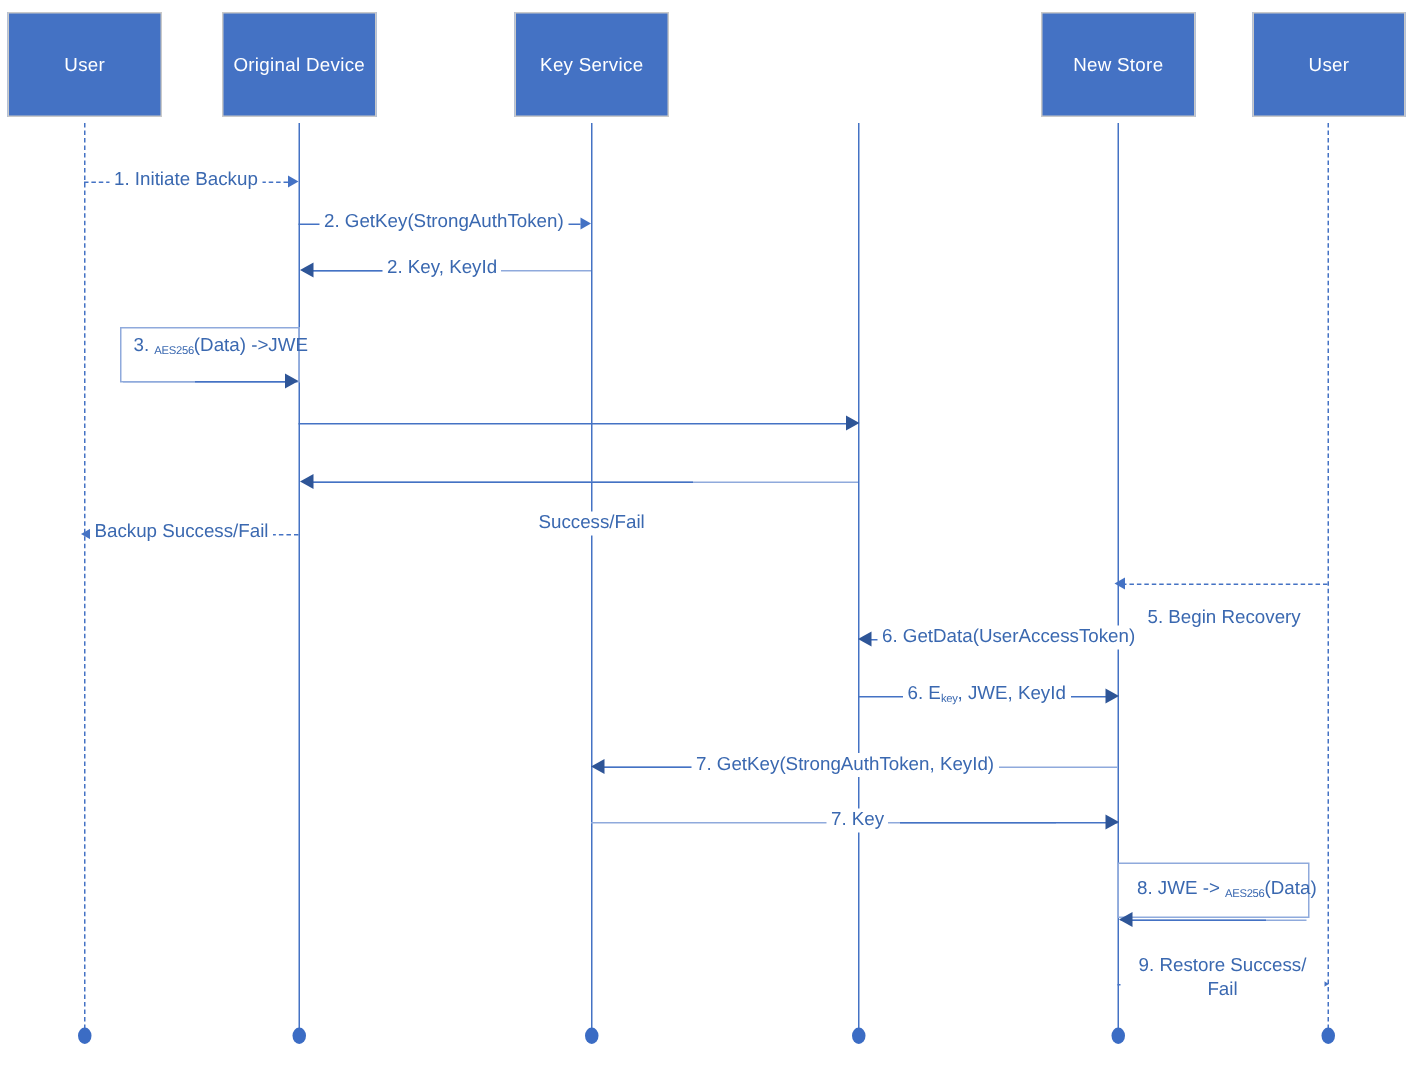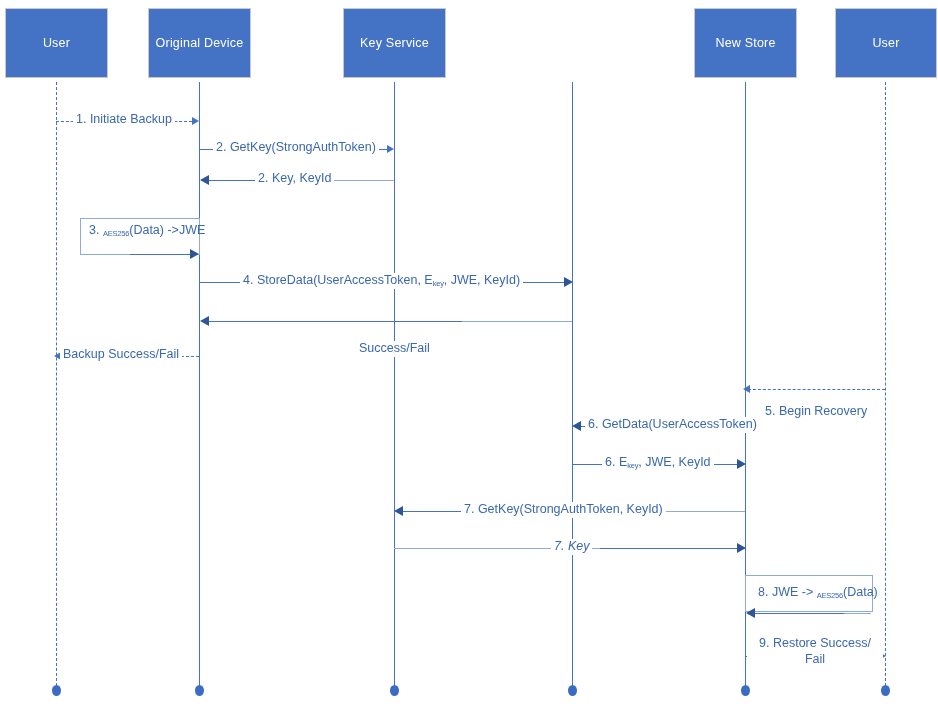--- a/index.html
+++ b/index.html
@@ -157,21 +157,20 @@
   <div class="msg-label" style="left:255px; top:171px;">2. Key, KeyId</div>
 
   <div class="self-box" style="left:80px; top:218px; width:120px; height:37px;"></div>
   <div class="msg-line solid light" style="left:82px; top:254px; width:116px;"></div>
   <div class="msg-line solid" style="left:130px; top:254px; width:62px;"></div>
   <div class="arrowhead right" style="left:190px; top:249px;"></div>
   <div class="msg-label" style="left:86px; top:223px; background:transparent;">3. <sub>AES256</sub>(Data) -&gt;JWE</div>
 
   <div class="msg-line solid" style="left:199px; top:282px; width:366px;"></div>
   <div class="arrowhead right" style="left:564px; top:277px;"></div>
-  <div class="msg-label" style="left:240px; top:273px;">4. StoreData(UserAccessToken, E<sub>key</sub>, JWE, KeyId)</div>
 
   <div class="msg-line solid light" style="left:202px; top:321px; width:370px;"></div>
   <div class="msg-line solid" style="left:202px; top:321px; width:260px;"></div>
   <div class="arrowhead left" style="left:200px; top:316px;"></div>
   <div class="msg-label" style="left:356px; top:312px;margin-top:29px;">Success/Fail</div>
 
   <div class="msg-line dashed" style="left:60px; top:356px; width:139px;"></div>
   <div class="arrowhead open-left" style="left:54px; top:352px;"></div>
   <div class="msg-label" style="left:60px; top:347px;">Backup Success/Fail</div>
 
@@ -188,21 +187,21 @@
   <div class="msg-label" style="left:602px; top:455px;">6. E<sub>key</sub>, JWE, KeyId</div>
 
   <div class="msg-line solid light" style="left:397px; top:511px; width:348px;"></div>
   <div class="msg-line solid" style="left:397px; top:511px; width:260px;"></div>
   <div class="arrowhead left" style="left:394px; top:506px;"></div>
   <div class="msg-label" style="left:461px; top:502px;">7. GetKey(StrongAuthToken, KeyId)</div>
 
   <div class="msg-line solid light" style="left:394px; top:548px; width:310px;"></div>
   <div class="msg-line solid" style="left:600px; top:548px; width:145px;"></div>
   <div class="arrowhead right" style="left:737px; top:543px;"></div>
-  <div class="msg-label" style="left:551px; top:539px;font-style:italic;">7. Key</div>
+  <div class="msg-label" style="left:551px; top:539px;">7. Key</div>
 
   <div class="self-box" style="left:745px; top:575px; width:128px; height:37px;"></div>
   <div class="msg-line solid light" style="left:747px; top:613px; width:124px;"></div>
   <div class="msg-line solid" style="left:754px; top:613px; width:90px;"></div>
   <div class="arrowhead left" style="left:746px; top:608px;"></div>
   <div class="msg-label" style="left:755px; top:585px; background:transparent;">8. JWE -&gt; <sub>AES256</sub>(Data)</div>
 
   <div class="msg-line dashed" style="left:745px; top:656px; width:135px;"></div>
   <div class="arrowhead open-right" style="left:879px; top:652px;"></div>
   <div class="msg-label wrap" style="left:747px; top:636px; width:130px;">

